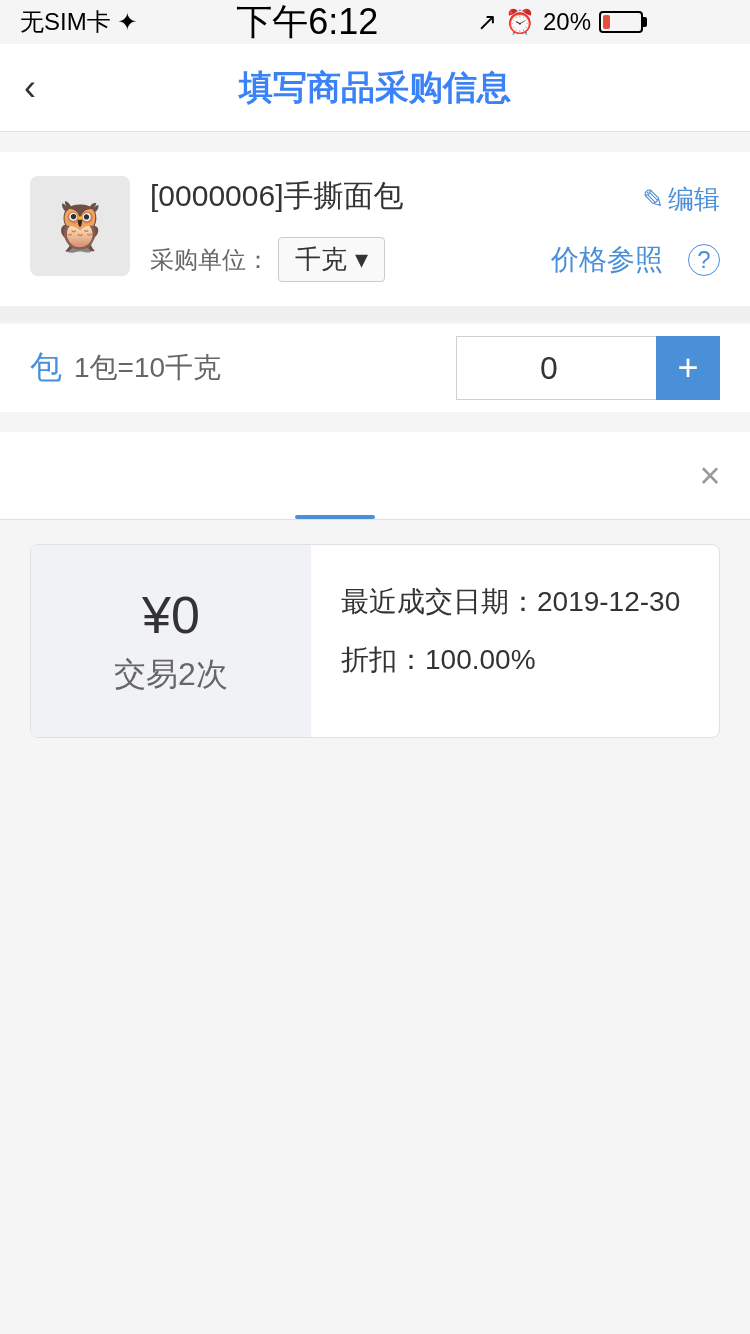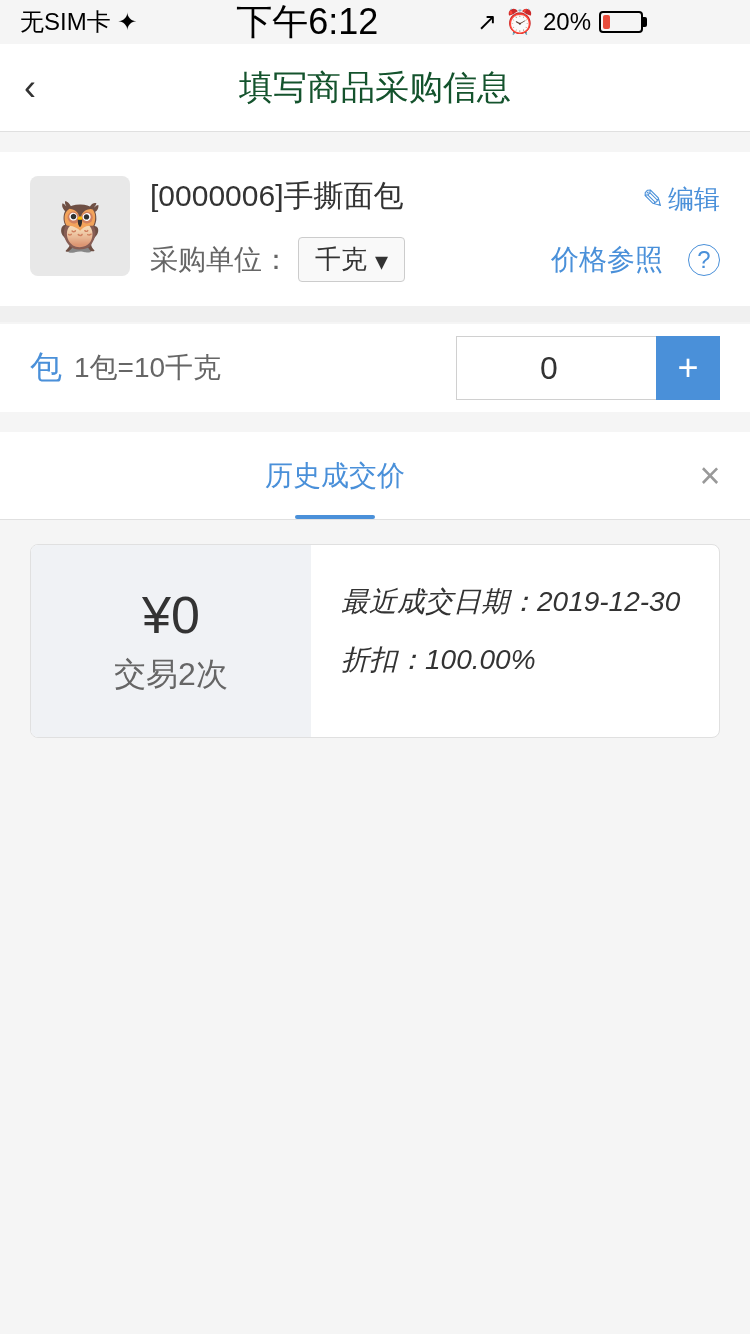--- a/index.html
+++ b/index.html
@@ -83,22 +83,22 @@
     }
     .nav-back {
       position: absolute;
       left: 24px;
       font-size: 36px;
       color: #333;
       cursor: pointer;
     }
     .nav-title {
       font-size: 34px;
-      font-weight: 400;
-      color: #14532d;
+      font-weight: 700;
+      color: #3b82f6;
     }
 
     
     .product-card {
       background: #fff;
       margin-top: 20px;
       padding: 24px 30px;
     }
     .product-header {
       display: flex;
@@ -140,32 +140,32 @@
       align-items: center;
       gap: 4px;
       cursor: pointer;
     }
     .purchase-unit-row {
       display: flex;
       align-items: center;
       justify-content: space-between;
     }
     .purchase-unit-label {
-      font-size: 28px;
+      font-size: 24px;
       color: #666;
     }
     .unit-selector {
       border: 1px solid #ccc;
       border-radius: 4px;
       padding: 4px 16px;
       font-size: 26px;
       color: #333;
       background: #f9f9f9;
       display: flex;
-      align-items: flex-end;
+      align-items: center;
       gap: 8px;
       cursor: pointer;
     }
     .price-ref {
       font-size: 28px;
       color: #4a90d9;
       display: flex;
       align-items: center;
       gap: 25px;
       cursor: pointer;
@@ -295,21 +295,20 @@
       font-size: 32px;
       color: #666;
       margin-top: 8px;
     }
     .history-right {
       flex: 1;
       padding: 36px 30px;
       display: flex;
       flex-direction: column;
       gap: 16px;
-      font-style: italic;
     }
     .history-detail-row {
       font-size: 28px;
       color: #333;
       line-height: 1.5;
     }
 
     
     .divider {
       height: 16px;
@@ -377,21 +376,20 @@
     <span>1包=10千克</span>
   </div>
   <div class="quantity-controls">
     <input type="number" class="quantity-input" value="0" style="">
     <button class="quantity-plus">+</button>
   </div>
 </div>
 
 <div class="tabs-bar">
   <div class="tab-item">
-    <span class="tab-label active">历史成交价</span>
     <div class="tab-underline"></div>
   </div>
   <div class="tab-close">×</div>
 </div>
 
 <div class="history-section">
   <div class="history-card">
     <div class="history-left">
       <div class="history-price">¥0</div>
       <div class="history-count">交易2次</div>

